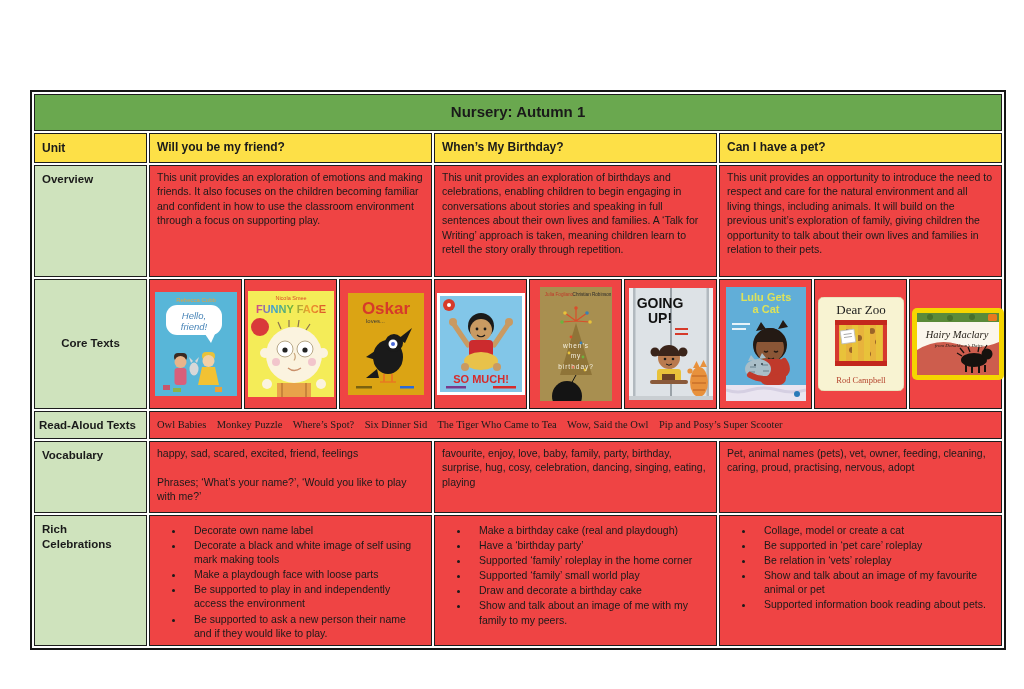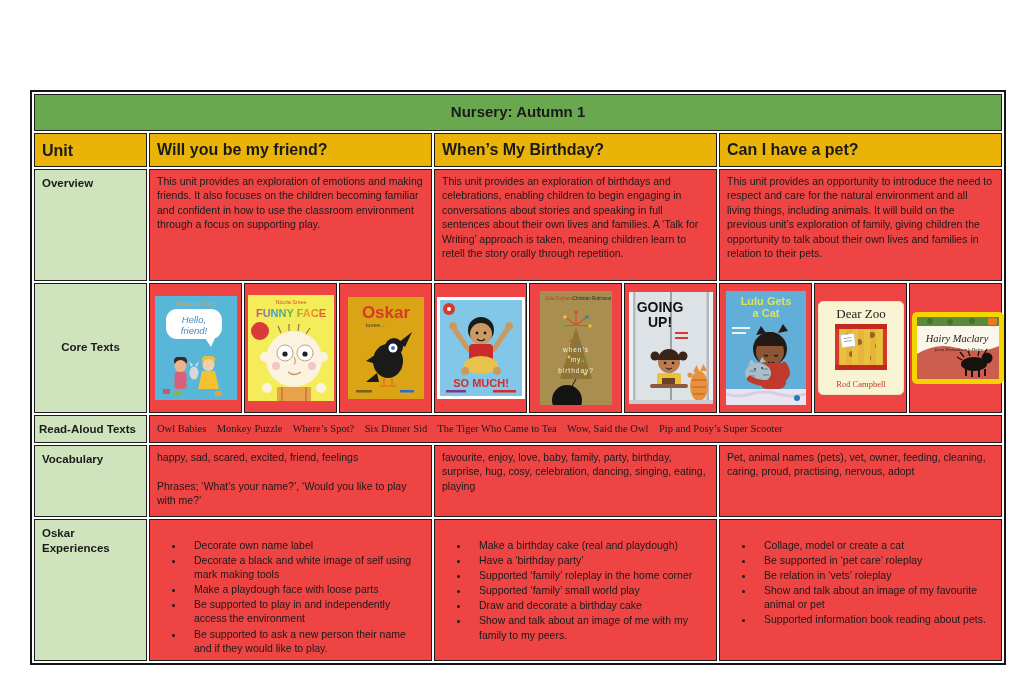--- a/index.html
+++ b/index.html
@@ -6,31 +6,31 @@
   html,body { width:1024px; height:689px; background:#ffffff; overflow:hidden;
               font-family:"Liberation Sans", sans-serif; color:#1a1a1a; }
   .sheet { position:absolute; left:30px; top:90px; width:960px; }
   table.plan { width:960px; border-collapse:separate; border-spacing:2px;
                border:2.5px solid #161616; table-layout:fixed; background:#fff; }
   td { border:1.5px solid #1c1c1c; vertical-align:top; padding:4px 7px;
        font-size:10.5px; line-height:1.38; background:#ef4444; }
   td.titlebar { background:#6aa84f; text-align:center; vertical-align:middle;
                 font-size:15px; font-weight:bold; height:32px; padding:7px; }
   td.label { background:#cfe3bd; font-weight:bold; font-size:11.5px; padding-top:6px; }
-  tr.r-unit td { background:#eab308; font-weight:bold; font-size:16px;
+  tr.r-unit td { background:#fde047; font-weight:bold; font-size:12px;
                  vertical-align:middle; height:30px; }
   tr.r-overview td { height:112px; }
   tr.r-thread td { height:36px; }
   tr.r-core td { height:130px; vertical-align:middle; text-align:center; padding:2px; }
   tr.r-read td { height:26px; vertical-align:middle; }
   tr.r-vocab td { height:72px; }
   tr.r-rich td { height:125px; }
   .multiline { white-space:pre-line; }
   .joined { white-space:pre; font-size:10.5px;font-family:Liberation Serif, serif; }
-  ul.bullets { margin:14px 0 0 0; padding-left:28px; list-style:disc; }
+  ul.bullets { margin:3px 0 0 0; padding-left:28px; list-style:disc; }
   ul.bullets li { padding-left:9px; margin-bottom:1px; font-size:10.5px; line-height:1.35; }
   .nowrap { white-space:nowrap; padding-left:4px; padding-right:2px; }
   .bookwrap { display:inline-block; vertical-align:middle; }
   svg { display:block; }
 </style>
 </head>
 <body>
 
 <div class="sheet">
 <table class="plan">
@@ -320,21 +320,21 @@
   <tr class="r-vocab">
     <td class="label">Vocabulary</td>
     <td colspan="3" class="multiline">happy, sad, scared, excited, friend, feelings
 
 Phrases; ‘What’s your name?’, ‘Would you like to play with me?’</td>
     <td colspan="3" class="multiline">favourite, enjoy, love, baby, family, party, birthday, surprise, hug, cosy, celebration, dancing, singing, eating, playing</td>
     <td colspan="3" class="multiline">Pet, animal names (pets), vet, owner, feeding, cleaning, caring, proud, practising, nervous, adopt</td>
   </tr>
 
   <tr class="r-rich">
-    <td class="label">Oskar Experiences</td>
+    <td class="label">Rich Celebrations</td>
     <td colspan="3">
       <ul class="bullets">
               <li>Decorate own name label</li>
               <li>Decorate a black and white image of self using mark making tools</li>
               <li>Make a playdough face with loose parts</li>
               <li>Be supported to play in and independently access the environment</li>
               <li>Be supported to ask a new person their name and if they would like to play.</li>
             </ul>
     </td>
     <td colspan="3">

